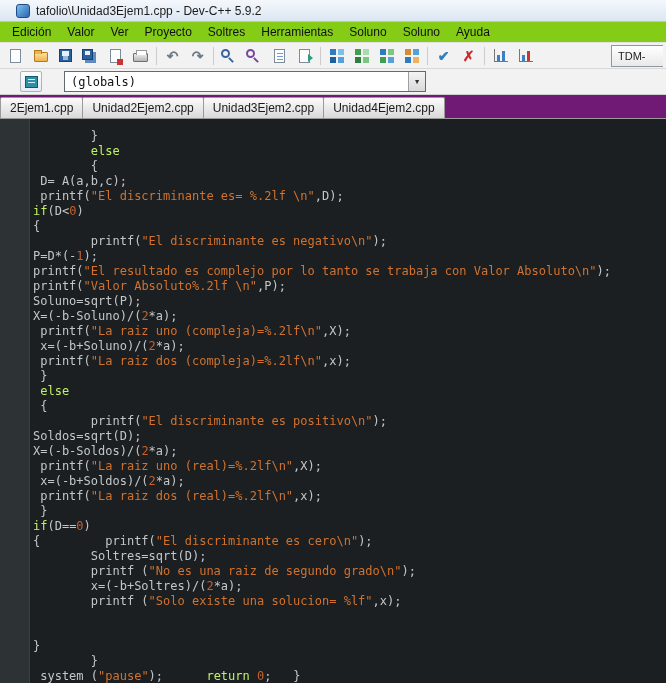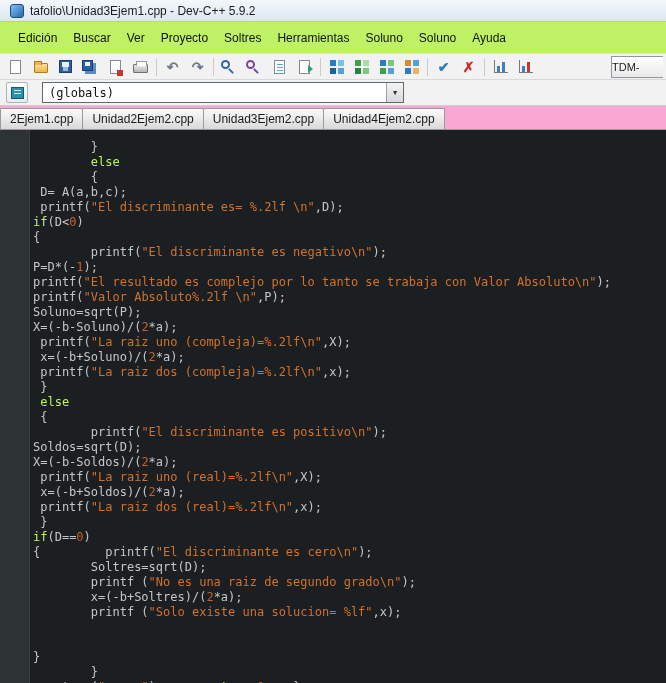--- a/index.html
+++ b/index.html
@@ -1,32 +1,32 @@
 <!DOCTYPE html>
 <html><head>
 <meta charset="utf-8">
 <style>
   *{margin:0;padding:0;box-sizing:border-box}
   html,body{width:666px;height:683px;overflow:hidden}
   body{font-family:"Liberation Sans",sans-serif;font-size:12px;background:#fff}
 
   
-  .titlebar{height:22px;background:linear-gradient(#f4f8fc,#dce6f2);border-bottom:1px solid #b9c6d6;display:flex;align-items:center;gap:6px;padding-left:10px}
+  .titlebar{height:22px;background:linear-gradient(#f4f8fc,#dce6f2);border-bottom:1px solid #b9c6d6;display:flex;align-items:center;gap:6px;padding-left:16px}
   .app-icon{width:14px;height:14px;border-radius:3px;background:linear-gradient(135deg,#7cc3ef,#2a66b0);border:1px solid #1d4a85}
   .title-text{color:#1c1c1c}
 
   
-  .menubar{height:32px;background:#bef264;border-bottom:1px solid #e3e3e3;display:flex;align-items:center;padding-left:10px}
+  .menubar{height:21px;background:#84cc16;border-bottom:1px solid #e3e3e3;display:flex;align-items:center;padding-left:4px}
   .menu-item{padding:2px 8px;color:#111;cursor:default}
 
   
   .toolbar{height:26px;background:#f2f2f2;border-bottom:1px solid #d8d8d8;display:flex;align-items:center;padding:0 3px;position:relative}
   .tb-btn{width:25px;height:23px;display:flex;align-items:center;justify-content:center;border:1px solid transparent;border-radius:2px}
   .tb-sep{width:1px;height:18px;background:#cbcbcb;margin:0 3px}
-  .compiler-box{margin-left:auto;width:52px;height:22px;border:1px solid #8f969e;background:linear-gradient(#ffffff,#e9e9e9);display:flex;align-items:center;font-size:11px;color:#222;border-right:none}
+  .compiler-box{margin-left:auto;width:52px;height:22px;border:1px solid #8f969e;background:linear-gradient(#ffffff,#e9e9e9);display:flex;align-items:center;padding-left:6px;font-size:11px;color:#222;border-right:none}
 
   
   .ic{display:block;position:relative}
   .ic-glyph{font-size:14px;line-height:14px;font-weight:bold}
   .ic-page,.ic-close,.ic-page-lines,.ic-page-go{width:11px;height:14px;background:#fdfdfd;border:1px solid #7e8b99}
   .ic-close::after{content:"";position:absolute;right:-3px;bottom:-3px;width:6px;height:6px;background:#cc3333}
   .ic-page-lines::after{content:"";position:absolute;left:2px;top:3px;width:6px;height:8px;background:repeating-linear-gradient(#6a9fd8 0 1px,transparent 1px 3px)}
   .ic-page-go::after{content:"";position:absolute;right:-4px;top:4px;border-left:5px solid #2e9e7a;border-top:4px solid transparent;border-bottom:4px solid transparent}
   .ic-open{width:14px;height:10px;margin-top:3px;background:linear-gradient(#ffe09a,#eeb251);border:1px solid #b07b1e;border-radius:1px}
   .ic-open::before{content:"";position:absolute;top:-3px;left:-1px;width:6px;height:3px;background:#eeb251;border:1px solid #b07b1e;border-bottom:none}
@@ -48,28 +48,28 @@
   .ic-grid-c{--c1:#2e7bbf;--c2:#7cc77f;--c3:#3f9e4f;--c4:#54a0d8}
   .ic-grid-d{--c1:#d98a2e;--c2:#54a0d8;--c3:#2e7bbf;--c4:#f0b060}
   .ic-chart{width:14px;height:13px;border-left:1px solid #777;border-bottom:1px solid #777}
   .ic-chart::before{content:"";position:absolute;bottom:0;left:2px;width:3px;height:6px;background:#3f7fbf}
   .ic-chart::after{content:"";position:absolute;bottom:0;left:7px;width:3px;height:10px;background:#3f7fbf}
   .ic-chart-red::after{background:#cc3333}
   .ic-report{width:13px;height:12px;background:#2e8fa8;border:1px solid #17596b}
   .ic-report::before{content:"";position:absolute;left:2px;top:2px;width:7px;height:6px;background:repeating-linear-gradient(#d8f0f6 0 1px,transparent 1px 3px)}
 
   
-  .navrow{height:26px;background:#f2f2f2;border-bottom:1px solid #cfcfcf;display:flex;align-items:center;gap:14px;padding:0 6px}
+  .navrow{height:26px;background:#f2f2f2;border-bottom:1px solid #cfcfcf;display:flex;align-items:center;gap:22px;padding:0 20px}
   .report-btn{width:22px;height:21px;display:flex;align-items:center;justify-content:center;border:1px solid #aab4bd;background:linear-gradient(#fcfdfe,#e6ecf2);border-radius:2px}
   .scope-box{width:362px;height:21px;border:1px solid #5f6a72;background:#fff;display:flex;align-items:center;justify-content:space-between;font-family:"DejaVu Sans Mono",monospace;font-size:12px;color:#111}
   .scope-box .txt{padding-left:6px}
   .scope-arrow{width:17px;height:100%;background:linear-gradient(#f4f4f4,#d9d9d9);border-left:1px solid #9aa0a6;display:flex;align-items:center;justify-content:center;font-size:7px;color:#333}
 
   
-  .tabbar{height:24px;background:#f9a8d4;display:flex;align-items:flex-end;overflow:hidden;border-bottom:1px solid #9a9a9a}
+  .tabbar{height:24px;background:#701a75;display:flex;align-items:flex-end;overflow:hidden;border-bottom:1px solid #9a9a9a}
   .tab{height:21px;padding:0 9px;display:flex;align-items:center;white-space:nowrap;background:linear-gradient(#fbfbfb,#d9d9d9);border:1px solid #9a9a9a;border-bottom:none;margin-right:-1px;color:#1a1a1a;border-radius:2px 2px 0 0}
   .tab.active{height:24px;background:#fafafa;z-index:2}
 
   
   .editor{height:565px;background:#1b1f21;display:flex;overflow:hidden}
   .gutter{width:30px;background:#2d3234;border-right:1px solid #3a4042;flex:none}
   .code{flex:1;font-family:"DejaVu Sans Mono",monospace;font-size:12px;line-height:15px;padding:10px 0 0 3px;white-space:pre;color:#c3c7c9;overflow:hidden}
   .line{height:15px}
   .p{color:#c3c7c9}
   .k{color:#bef264}
@@ -79,21 +79,21 @@
 </head>
 <body>
 
 <div class="titlebar">
   <span class="app-icon"></span>
   <span class="title-text">tafolio\Unidad3Ejem1.cpp - Dev-C++ 5.9.2</span>
 </div>
 
 <div class="menubar">
     <div class="menu-item">Edición</div>
-    <div class="menu-item">Buscar</div>
+    <div class="menu-item">Valor</div>
     <div class="menu-item">Ver</div>
     <div class="menu-item">Proyecto</div>
     <div class="menu-item">Soltres</div>
     <div class="menu-item">Herramientas</div>
     <div class="menu-item">Soluno</div>
     <div class="menu-item">Soluno</div>
     <div class="menu-item">Ayuda</div>
   </div>
 
 <div class="toolbar">

